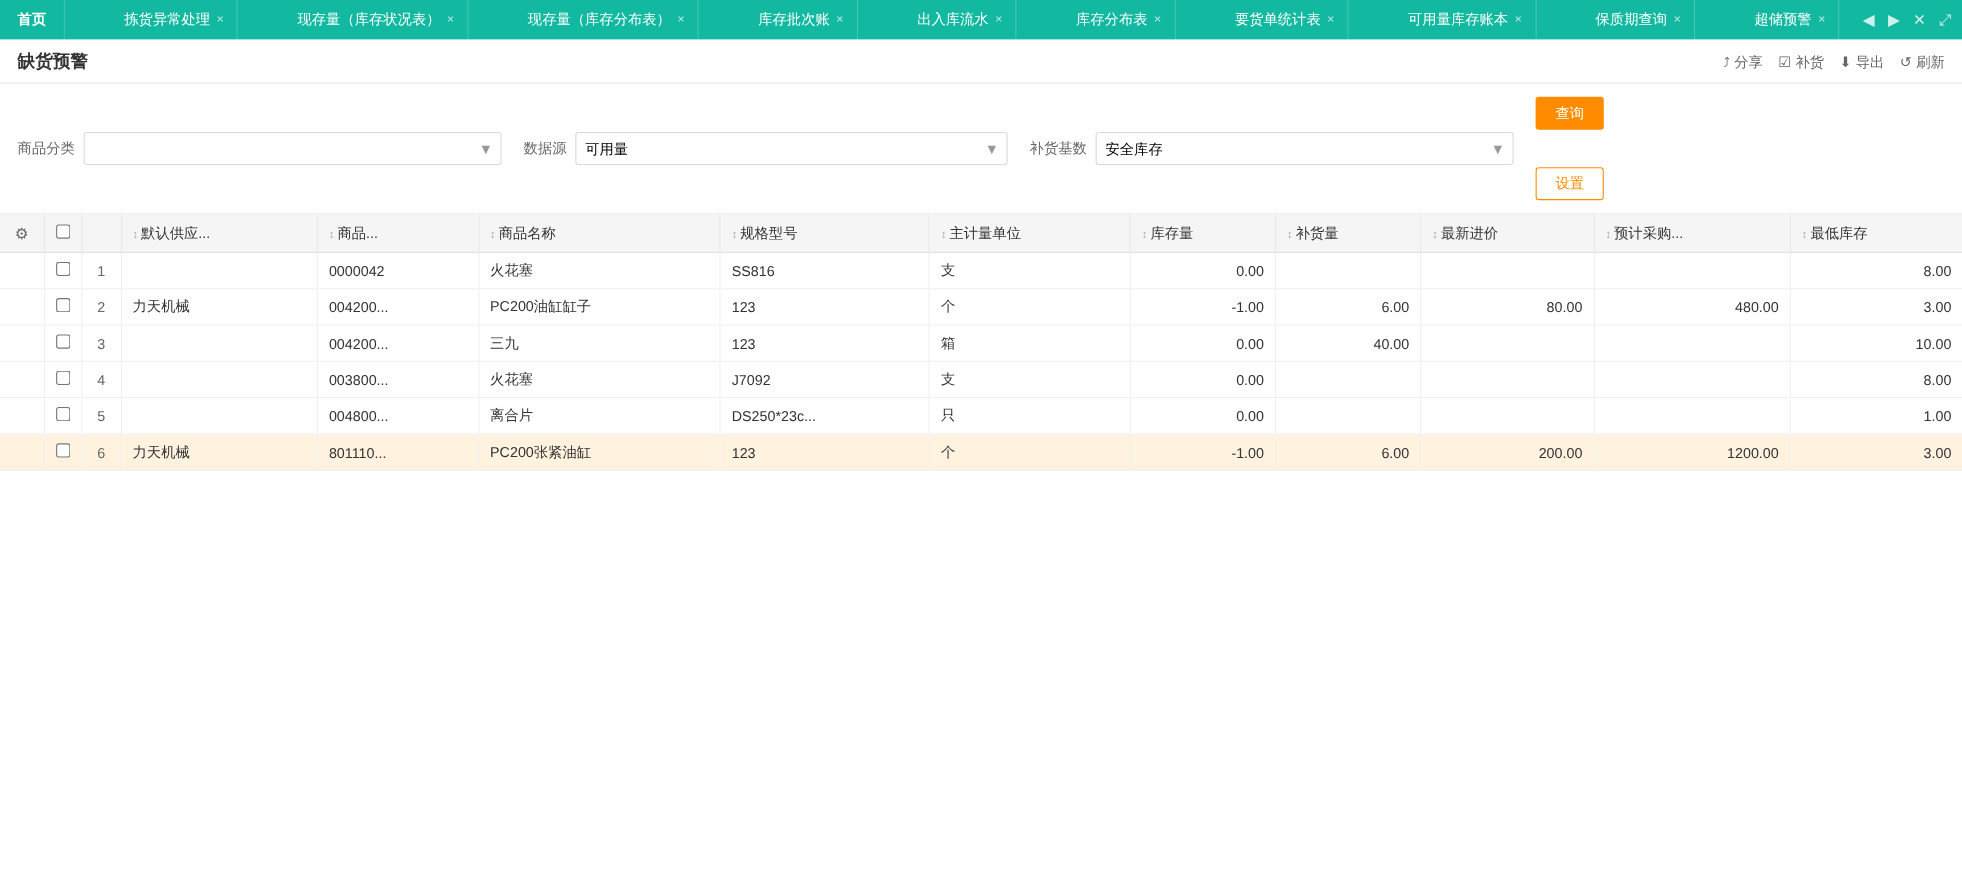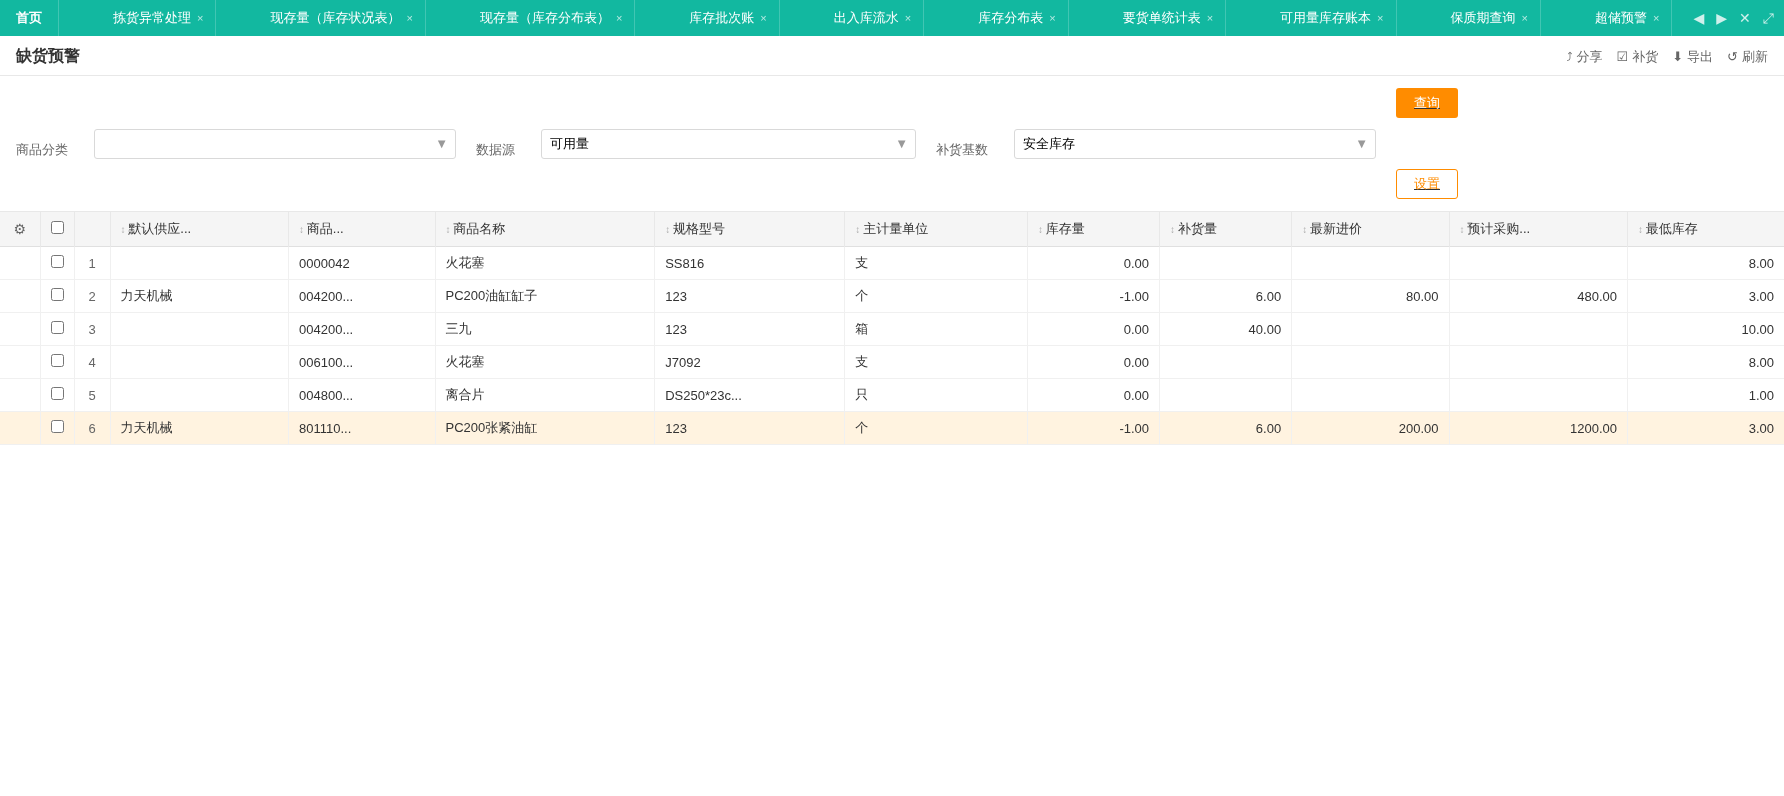--- a/index.html
+++ b/index.html
@@ -91,22 +91,22 @@
     
     .filter-area {
       display: flex;
       align-items: center;
       padding: 12px 16px;
       gap: 20px;
       border-bottom: 1px solid #e8e8e8;
     }
     .filter-group {
       display: flex;
-      align-items: flex-end;
-      gap: 26px;
+      align-items: center;
+      gap: 8px;
       flex: 1;
     }
     .filter-label {
       color: #666;
       white-space: nowrap;
       font-size: 13px;
     }
     .filter-select-wrapper {
       flex: 1;
       position: relative;
@@ -147,22 +147,21 @@
       padding: 5px 16px;
       border-radius: 3px;
       cursor: pointer;
       font-size: 13px;
       height: 30px;
       margin-top: 28px;
     }
     .filter-actions {
       display: flex;
       flex-direction: column;
-      gap: 23px;
-      text-decoration: underline;
+      gap: 6px;
     }
 
     
     .table-area {
       padding: 0;
     }
     table {
       width: 100%;
       border-collapse: collapse;
       font-size: 13px;
@@ -413,21 +412,21 @@
       <td class="td-num"></td>
       <td class="td-num">10.00</td>
     </tr>
           <tr>
       <td class="settings-col td-center"></td>
       <td class="checkbox-col td-center">
         <input type="checkbox" style="">
       </td>
       <td class="row-num">4</td>
       <td></td>
-      <td>006100...</td>
+      <td>003800...</td>
       <td>火花塞</td>
       <td>J7092</td>
       <td>支</td>
       <td class="td-num">0.00</td>
       <td class="td-num"></td>
       <td class="td-num"></td>
       <td class="td-num"></td>
       <td class="td-num">8.00</td>
     </tr>
           <tr>

